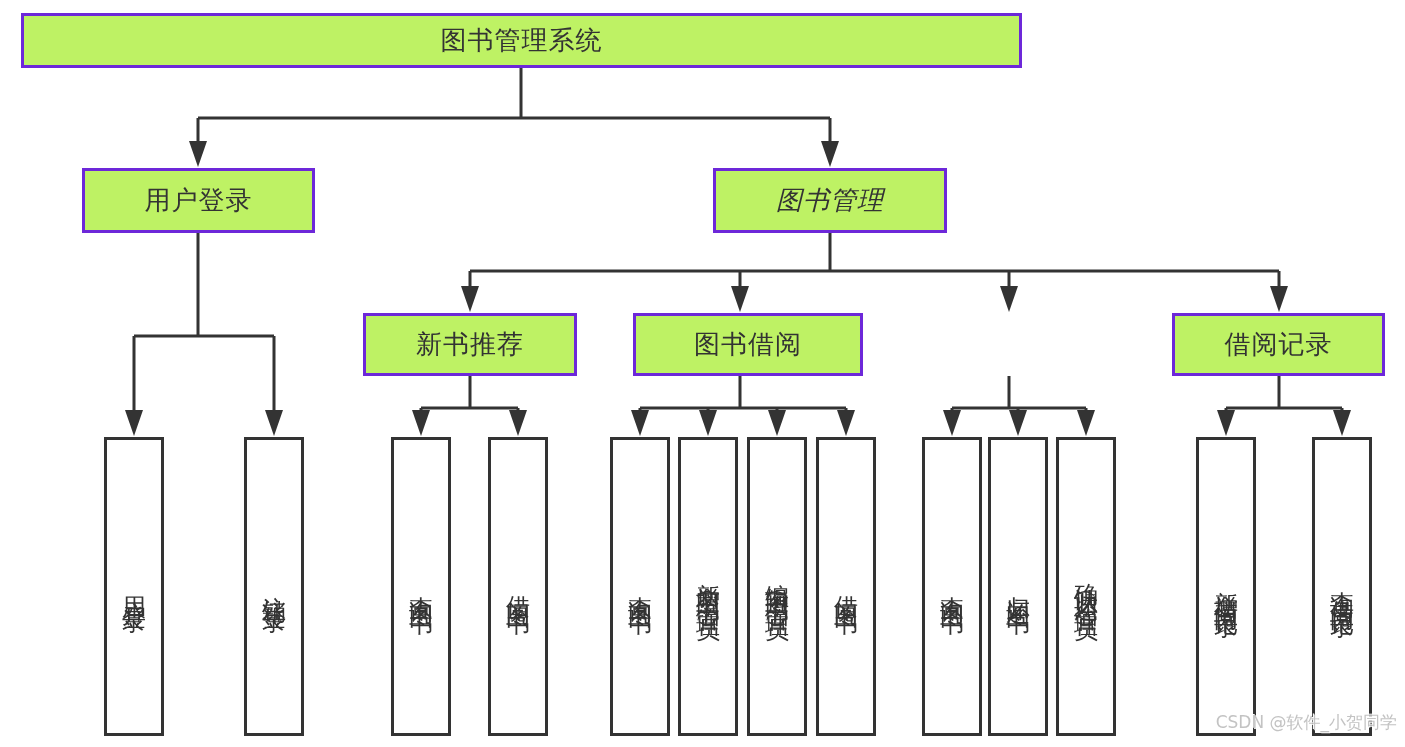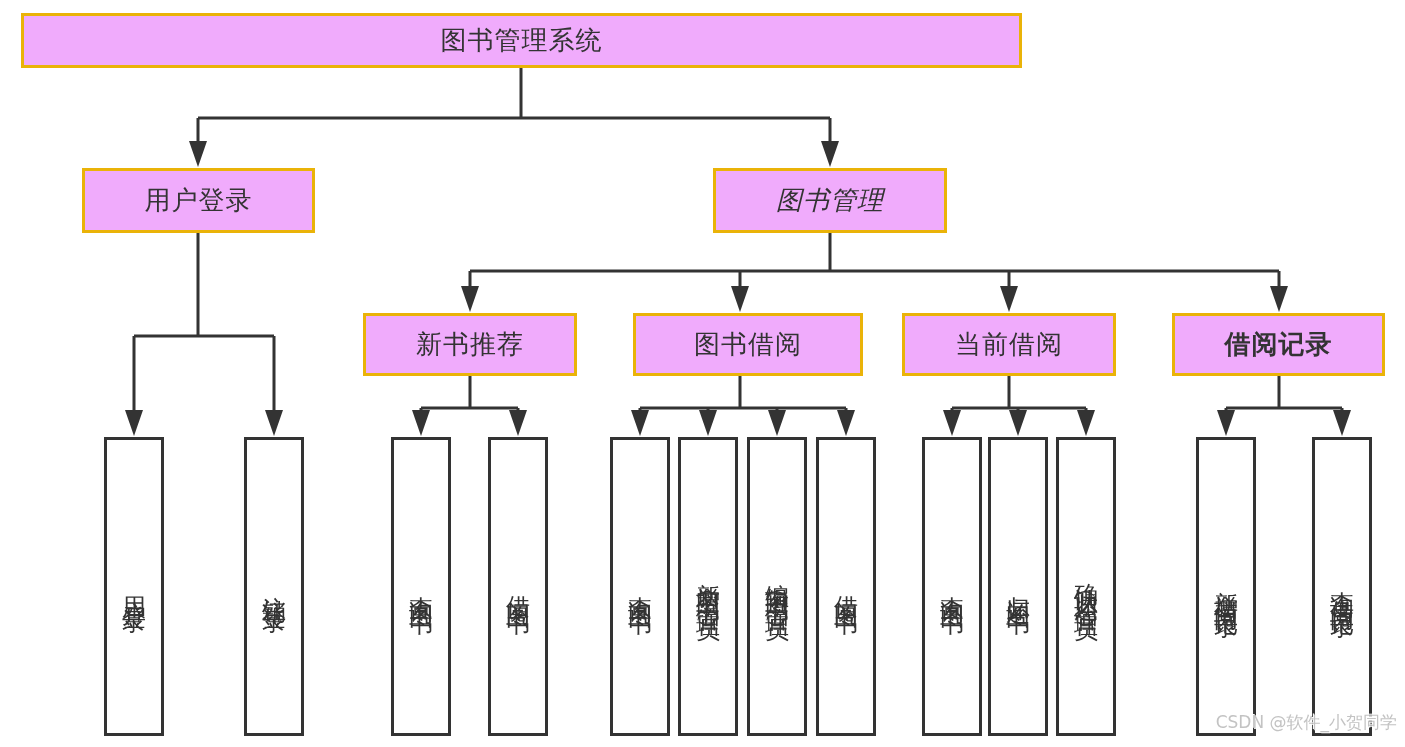--- a/index.html
+++ b/index.html
@@ -19,22 +19,22 @@
     position: absolute;
     left: 0;
     top: 0;
     width: 1405px;
     height: 747px;
     pointer-events: none;
   }
   .hbox {
     position: absolute;
     box-sizing: border-box;
-    border: 3px solid #eab308;
-    background: #f0abfc;
+    border: 3px solid #6d28d9;
+    background: #bef264;
     display: flex;
     align-items: center;
     justify-content: center;
     color: #333333;
     font-size: 26px;
     letter-spacing: 1px;
     z-index: 2;
   }
   .vbox {
     position: absolute;
@@ -123,24 +123,21 @@
   <div class="hbox" style="left:713px; top:168px; width:234px; height:65px;font-style:italic;">
     <span>图书管理</span>
   </div>
 
   <div class="hbox" style="left:363px; top:313px; width:214px; height:63px;align-items:center;">
     <span>新书推荐</span>
   </div>
   <div class="hbox" style="left:633px; top:313px; width:230px; height:63px;">
     <span>图书借阅</span>
   </div>
-  <div class="hbox" style="left:902px; top:313px; width:214px; height:63px;">
-    <span>当前借阅</span>
-  </div>
-  <div class="hbox" style="left:1172px; top:313px; width:213px; height:63px;font-weight:bold;">
+  <div class="hbox" style="left:1172px; top:313px; width:213px; height:63px;">
     <span>借阅记录</span>
   </div>
 
   <div class="vbox" style="left:104px;">
     <span class="vtext">用户登录</span>
   </div>
   <div class="vbox" style="left:244px;">
     <span class="vtext">注销登录</span>
   </div>
 

